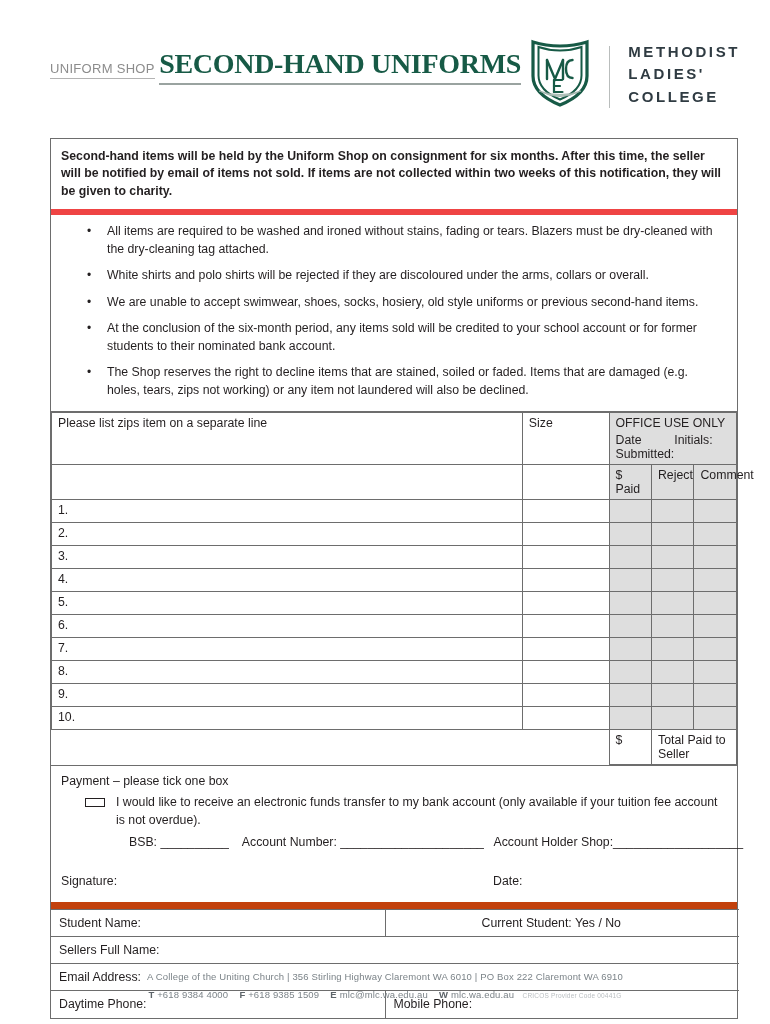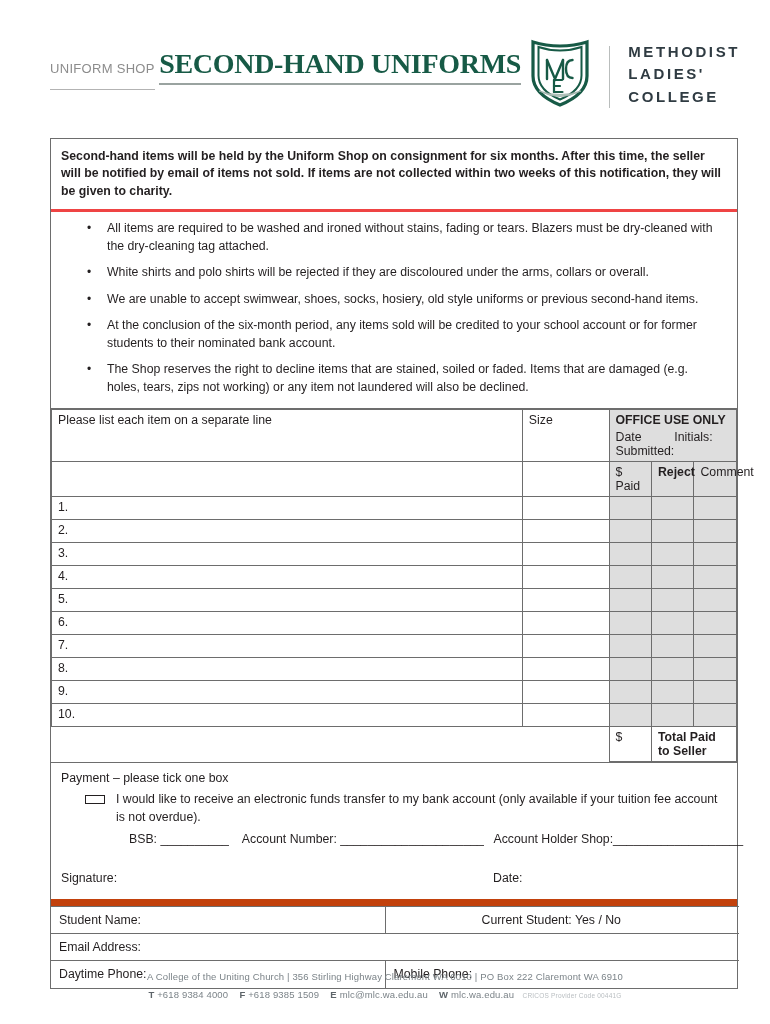--- a/index.html
+++ b/index.html
@@ -26,21 +26,21 @@
     justify-content: space-between;
   }
   .header-left { padding-top: 6px; }
   .kicker {
     font-size: 13px;
     letter-spacing: 0.3px;
     color: #8c8c8c;
     font-weight: 400;
     display: inline-block;
     border-bottom: 1.5px solid #b3b3b3;
-    padding-bottom: 13px;
+    padding-bottom: 2px;
   }
   .main-title {
     margin-top: 10px;
     font-size: 28px;
     font-weight: bold;
     color: #175a46;
     letter-spacing: -0.3px;
     display: inline-block;
     border-bottom: 2px solid #9aa3a0;
     padding-bottom: 3px;
@@ -76,21 +76,21 @@
     width: 688px;
     border: 1px solid #6d6d6d;
     background: #fff;
   }
 
   .intro {
     padding: 9px 10px 9px 10px;
     font-size: 12.3px;
     font-weight: bold;
     line-height: 1.42;
-    border-bottom: 3px solid #ef4444;
+    border-bottom: 6px solid #ef4444;
   }
 
   .bullets {
     padding: 8px 14px 10px 14px;
     border-bottom: 1px solid #6d6d6d;
   }
   .bullet {
     display: flex;
     font-size: 12.3px;
     line-height: 1.42;
@@ -117,26 +117,26 @@
     border: 1px solid #6d6d6d;
     padding: 3px 6px;
     vertical-align: top;
     height: 23px;
   }
   td.no-left  { border-left: 0; }
   td.no-right { border-right: 0; }
   .col-item   { width: 277px; }
   .col-size   { width: 51px; }
   .col-paid   { width: 75px; }
-  .col-reject { width: 75px; font-weight: bold; }
+  .col-reject { width: 75px; }
   .col-comment{ width: 208px; }
 
   .shade { background: #dedede; }
   .plain { background: #ffffff; }
-  .office-title { font-weight: bold; }
+  .office-title { font-weight: normal; }
   .office-line2 {
     display: flex;
     justify-content: space-between;
     padding-right: 86px;
     margin-top: 3px;
   }
   .hdr-cell { height: 48px; }
   .row-cell { height: 23px; }
   .blank-hdr-row td { height: 23px; }
 
@@ -278,21 +278,21 @@
       </div>
       <div class="bullet">
         <span class="bullet-dot">•</span>
         <span class="bullet-text">The Shop reserves the right to decline items that are stained, soiled or faded. Items that are damaged (e.g. holes, tears, zips not working) or any item not laundered will also be declined.</span>
       </div>
     </div>
 
     <table class="items">
       <tbody>
         <tr>
-          <td class="col-item hdr-cell no-left">Please list each item on a separate line</td>
+          <td class="col-item hdr-cell no-left">Please list zips item on a separate line</td>
           <td class="col-size hdr-cell">Size</td>
           <td class="col-paid hdr-cell shade" colspan="3">
             <div class="office-title">OFFICE USE ONLY</div>
             <div class="office-line2">
               <span>Date Submitted:</span>
               <span>Initials:</span>
             </div>
           </td>
         </tr>
 
@@ -409,20 +409,23 @@
       </div>
     </div>
 
     <table class="details">
       <tbody>
         <tr>
           <td class="d-left nb-l">Student Name:</td>
           <td class="d-right nb-r">
             <span class="cur-student">Current Student:  Yes / No</span>
           </td>
+        </tr>
+        <tr>
+          <td class="nb-l nb-r" colspan="2">Sellers Full Name:</td>
         </tr>
         <tr>
           <td class="nb-l nb-r" colspan="2">Email Address:</td>
         </tr>
         <tr>
           <td class="d-left nb-l nb-b">Daytime Phone:</td>
           <td class="d-right nb-r nb-b">Mobile Phone:</td>
         </tr>
       </tbody>
     </table>

